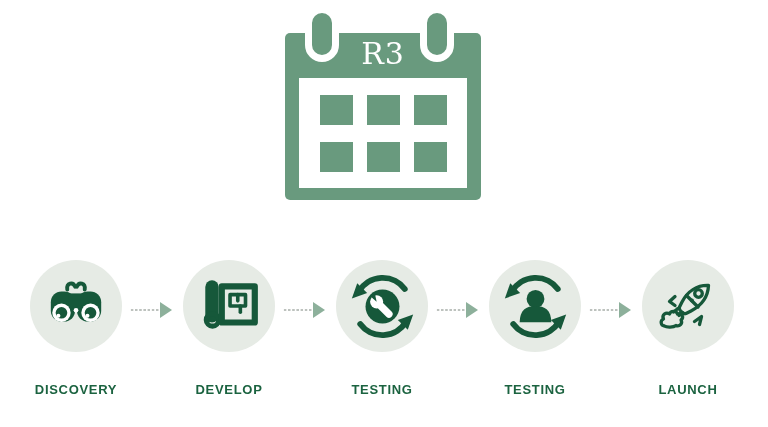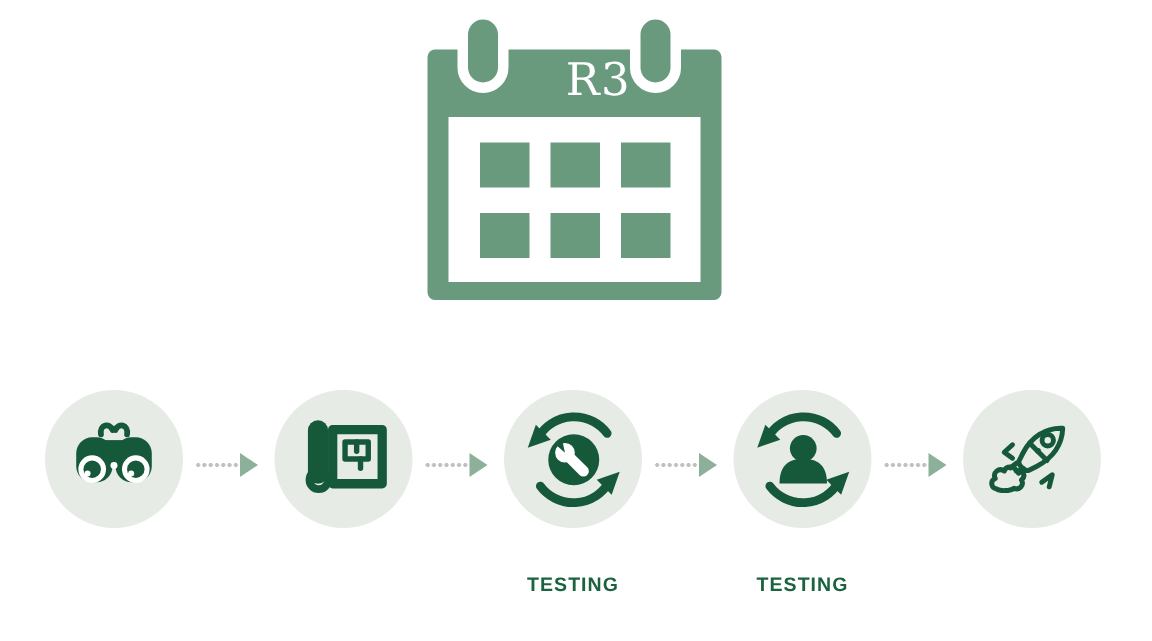--- a/index.html
+++ b/index.html
@@ -21,21 +21,21 @@
     background:var(--green);border-radius:5px;}
   .cal-page{position:absolute;left:14px;top:45px;width:168px;height:110px;background:#fff;
     display:grid;grid-template-columns:repeat(3,33px);grid-template-rows:repeat(2,30px);
     column-gap:14px;row-gap:17px;justify-content:center;align-content:center;}
   .cal-cell{background:var(--green);}
   .cal-ring{position:absolute;width:20px;height:42px;background:var(--green);
     border:7px solid #fff;border-radius:17px;top:6px;box-sizing:content-box;}
   .ring-left{left:305px;}
   .ring-right{left:420px;}
   .cal-title{position:absolute;left:285px;top:36px;width:196px;text-align:center;color:#fff;
-    font-family:"DejaVu Serif",serif;font-size:30px;letter-spacing:1px;margin-left:16px;}
+    font-family:"DejaVu Serif",serif;font-size:30px;letter-spacing:1px;}
 
   
   .bubble{position:absolute;top:260px;width:92px;height:92px;border-radius:50%;
     background:var(--bubble);display:flex;align-items:center;justify-content:center;}
   .b1{left:30px}.b2{left:183px}.b3{left:336px}.b4{left:489px}.b5{left:642px}
 
   .step-label{position:absolute;top:381px;width:150px;text-align:center;color:var(--label);
     font-weight:bold;font-size:13px;line-height:17px;letter-spacing:0.7px;}
   .l1{left:1px}.l2{left:154px}.l3{left:307px}.l4{left:460px}.l5{left:613px}
   .step-label span{display:block;}
@@ -94,37 +94,42 @@
       <rect class="fl" x="24" y="19" width="16" height="18"></rect>
       <circle fill="#fff" cx="17" cy="39" r="9.5"></circle>
       <circle class="fl" cx="17" cy="39" r="6"></circle>
       <circle fill="#fff" cx="13.8" cy="42" r="2.1"></circle>
       <circle fill="#fff" cx="47" cy="39" r="9.5"></circle>
       <circle class="fl" cx="47" cy="39" r="6"></circle>
       <circle fill="#fff" cx="43.8" cy="42" r="2.1"></circle>
       <circle fill="#fff" cx="32" cy="36.5" r="2.4"></circle>
     </svg>
   </div>
+  <div class="step-label l1">
+    <span>DISCOVERY</span>
+    <span></span>
+  </div>
 
   <div class="connector c1">
     <div class="dots"></div>
     <div class="head"></div>
   </div>
 
   <div class="bubble b2">
     <svg class="ic ic-blueprint" viewBox="0 0 64 64">
       <rect class="fl" x="9" y="7" width="13" height="41" rx="6.5"></rect>
       <circle class="bp" style="stroke-width:5" cx="16" cy="45.5" r="6"></circle>
       <rect class="bp" style="stroke-width:6" x="25" y="13" width="32" height="35"></rect>
       <rect class="bp" style="stroke-width:3.5" x="33" y="21" width="15" height="11"></rect>
       <path class="bp" style="stroke-width:3.5" d="M43,32 v6"></path>
       <path class="bp" style="stroke-width:3.5" d="M40.5,21 v6"></path>
     </svg>
   </div>
   <div class="step-label l2">
+    <span>DEVELOP</span>
   </div>
 
   <div class="connector c2">
     <div class="dots"></div>
     <div class="head"></div>
   </div>
 
   <div class="bubble b3">
     <svg class="ic ic-refresh" viewBox="0 0 64 64">
       <path class="arc" d="M51,17 A23.5,23.5 0 0 0 12,19"></path>
@@ -171,14 +176,18 @@
       <path d="M30.5,21.5 L42,33"></path>
       <circle cx="42.5" cy="19.5" r="3.8"></circle>
       <circle class="rkdot" cx="36" cy="26.5" r="1.9"></circle>
       <path d="M38.5,47.5 L45.5,42.5 L43.5,50.5"></path>
       <path d="M19,22.5 L13.5,27.5 L19,31.5"></path>
       <path d="M22,34.5 L17.5,38"></path>
       <path d="M26.5,38.5 L23,41.5"></path>
       <path d="M8.5,52 C4.5,51.5 4,46.5 7.5,45 C5.5,41 10,37.5 13.5,40 C14.5,36.5 20.5,36.5 21.5,40 C25.5,38.5 28.5,43 25,46 C27,49.5 23.5,53 20,51.5 C17.5,53.5 10.5,53.5 8.5,52 Z"></path>
     </svg>
   </div>
+  <div class="step-label l5">
+    <span>LAUNCH</span>
+    <span></span>
+  </div>
 
 </div>
 
 </body></html>

